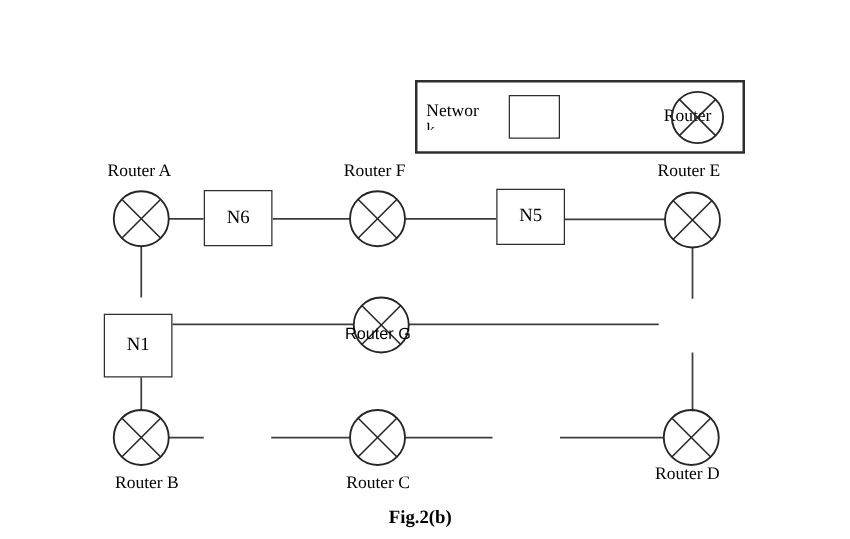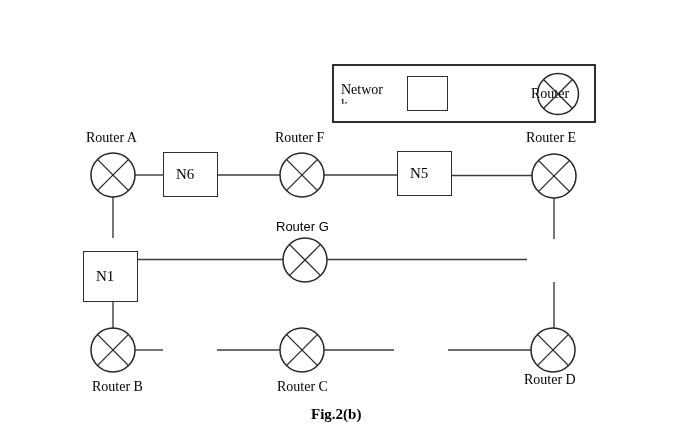--- a/index.html
+++ b/index.html
@@ -4,24 +4,24 @@
 <style>
   html,body{margin:0;padding:0;background:#ffffff;}
   #canvas{position:relative;width:680px;height:431px;background:#ffffff;overflow:hidden;
           font-family:"Liberation Serif",serif;color:#000;}
   #wires{position:absolute;left:0;top:0;}
   #wires line{stroke:#3d3d3d;stroke-width:1.4;}
   .router-sym{position:absolute;}
   .router-sym circle{fill:none;stroke:#262626;stroke-width:1.5;}
   .router-sym line{stroke:#262626;stroke-width:1.3;}
   .netbox{position:absolute;width:55px;height:45px;border:1.6px solid #2e2e2e;background:#fff;
-          box-sizing:border-box;display:flex;align-items:center;justify-content:flex-start;
-          font-size:15px;padding-left:12px;}
+          box-sizing:border-box;display:flex;align-items:center;justify-content:center;
+          font-size:15px;}
   .nodelabel{position:absolute;font-size:14px;white-space:nowrap;}
-  .sans-label{font-family:"Liberation Sans",sans-serif;font-size:13px;}
+  .sans-label{font-family:"Liberation Sans",sans-serif;font-size:13px;margin-top:40px;}
   .legend{position:absolute;left:332px;top:64px;width:264px;height:59px;
           border:2px solid #2e2e2e;box-sizing:border-box;background:#fff;}
   .lg-net-label{position:absolute;left:7px;top:16px;width:47px;font-size:14px;line-height:15px;
           word-break:break-all;max-height:22px;overflow:hidden;}
   .lg-square{position:absolute;left:73px;top:10px;width:41px;height:35px;
           border:1.6px solid #2e2e2e;box-sizing:border-box;background:#fff;}
   .lg-router-label{position:absolute;left:153px;top:20px;font-size:14px;white-space:nowrap;margin-left:44px;}
   .lg-circle{position:absolute;left:202px;top:6px;}
   .lg-circle circle{fill:none;stroke:#262626;stroke-width:1.5;}
   .lg-circle line{stroke:#262626;stroke-width:1.3;}

